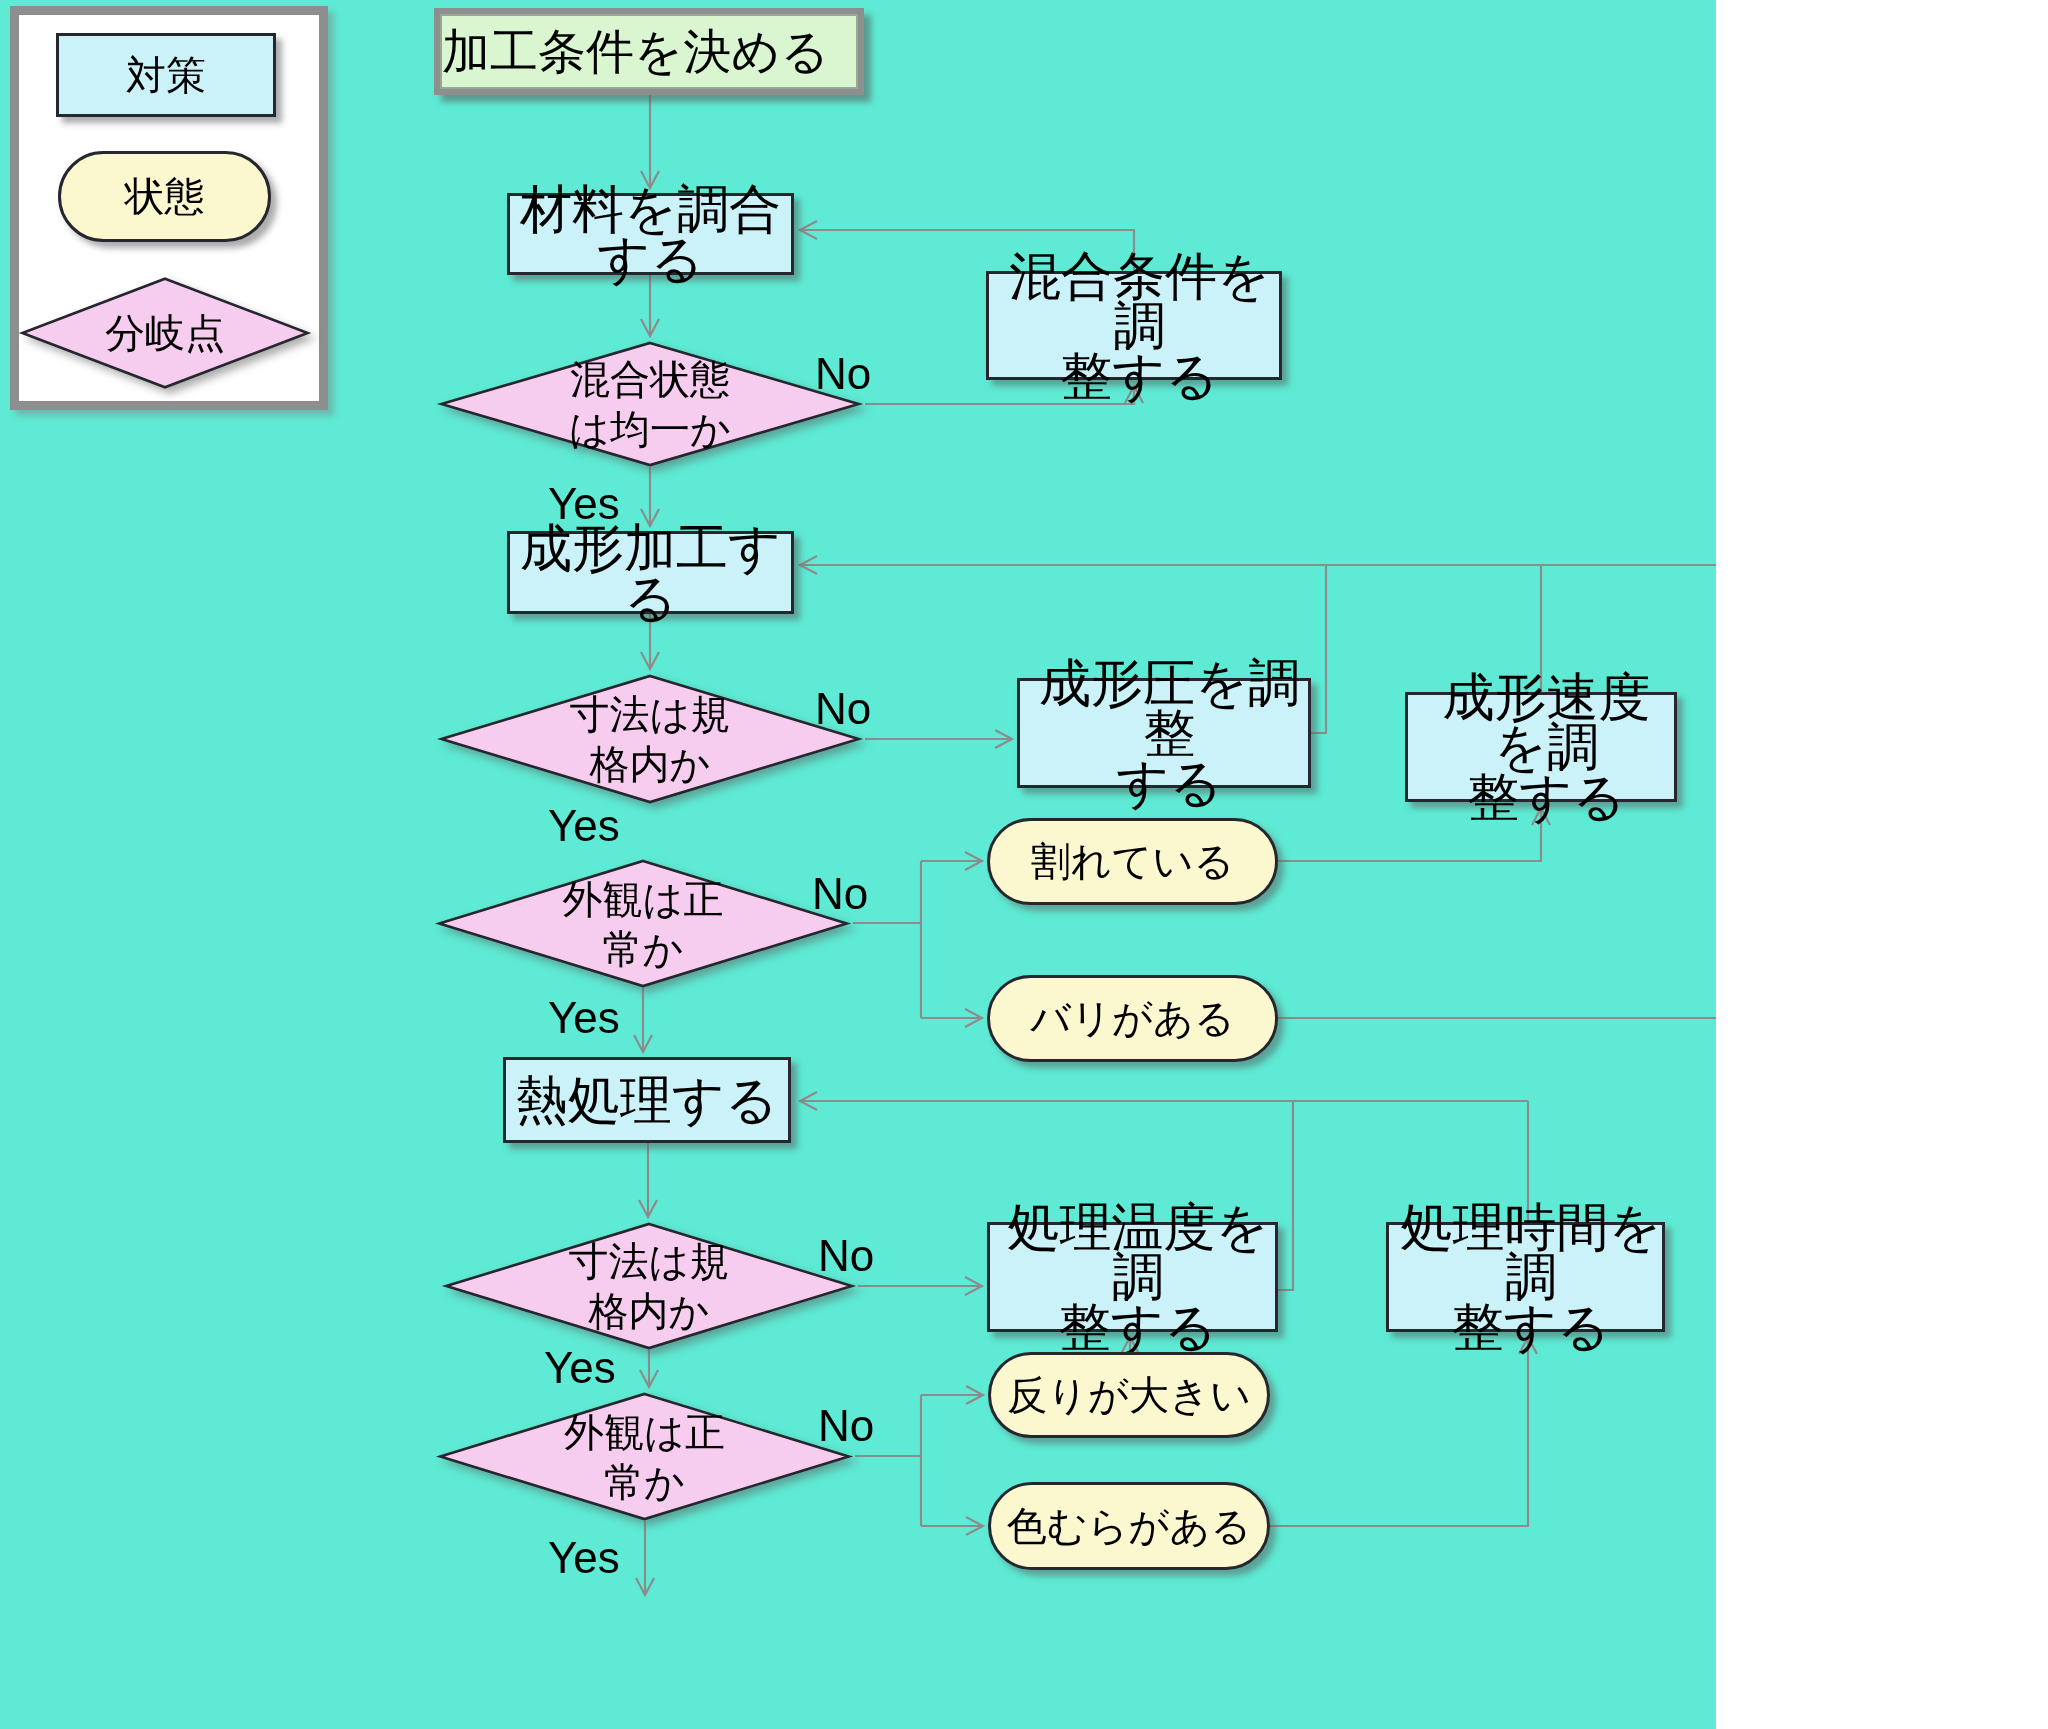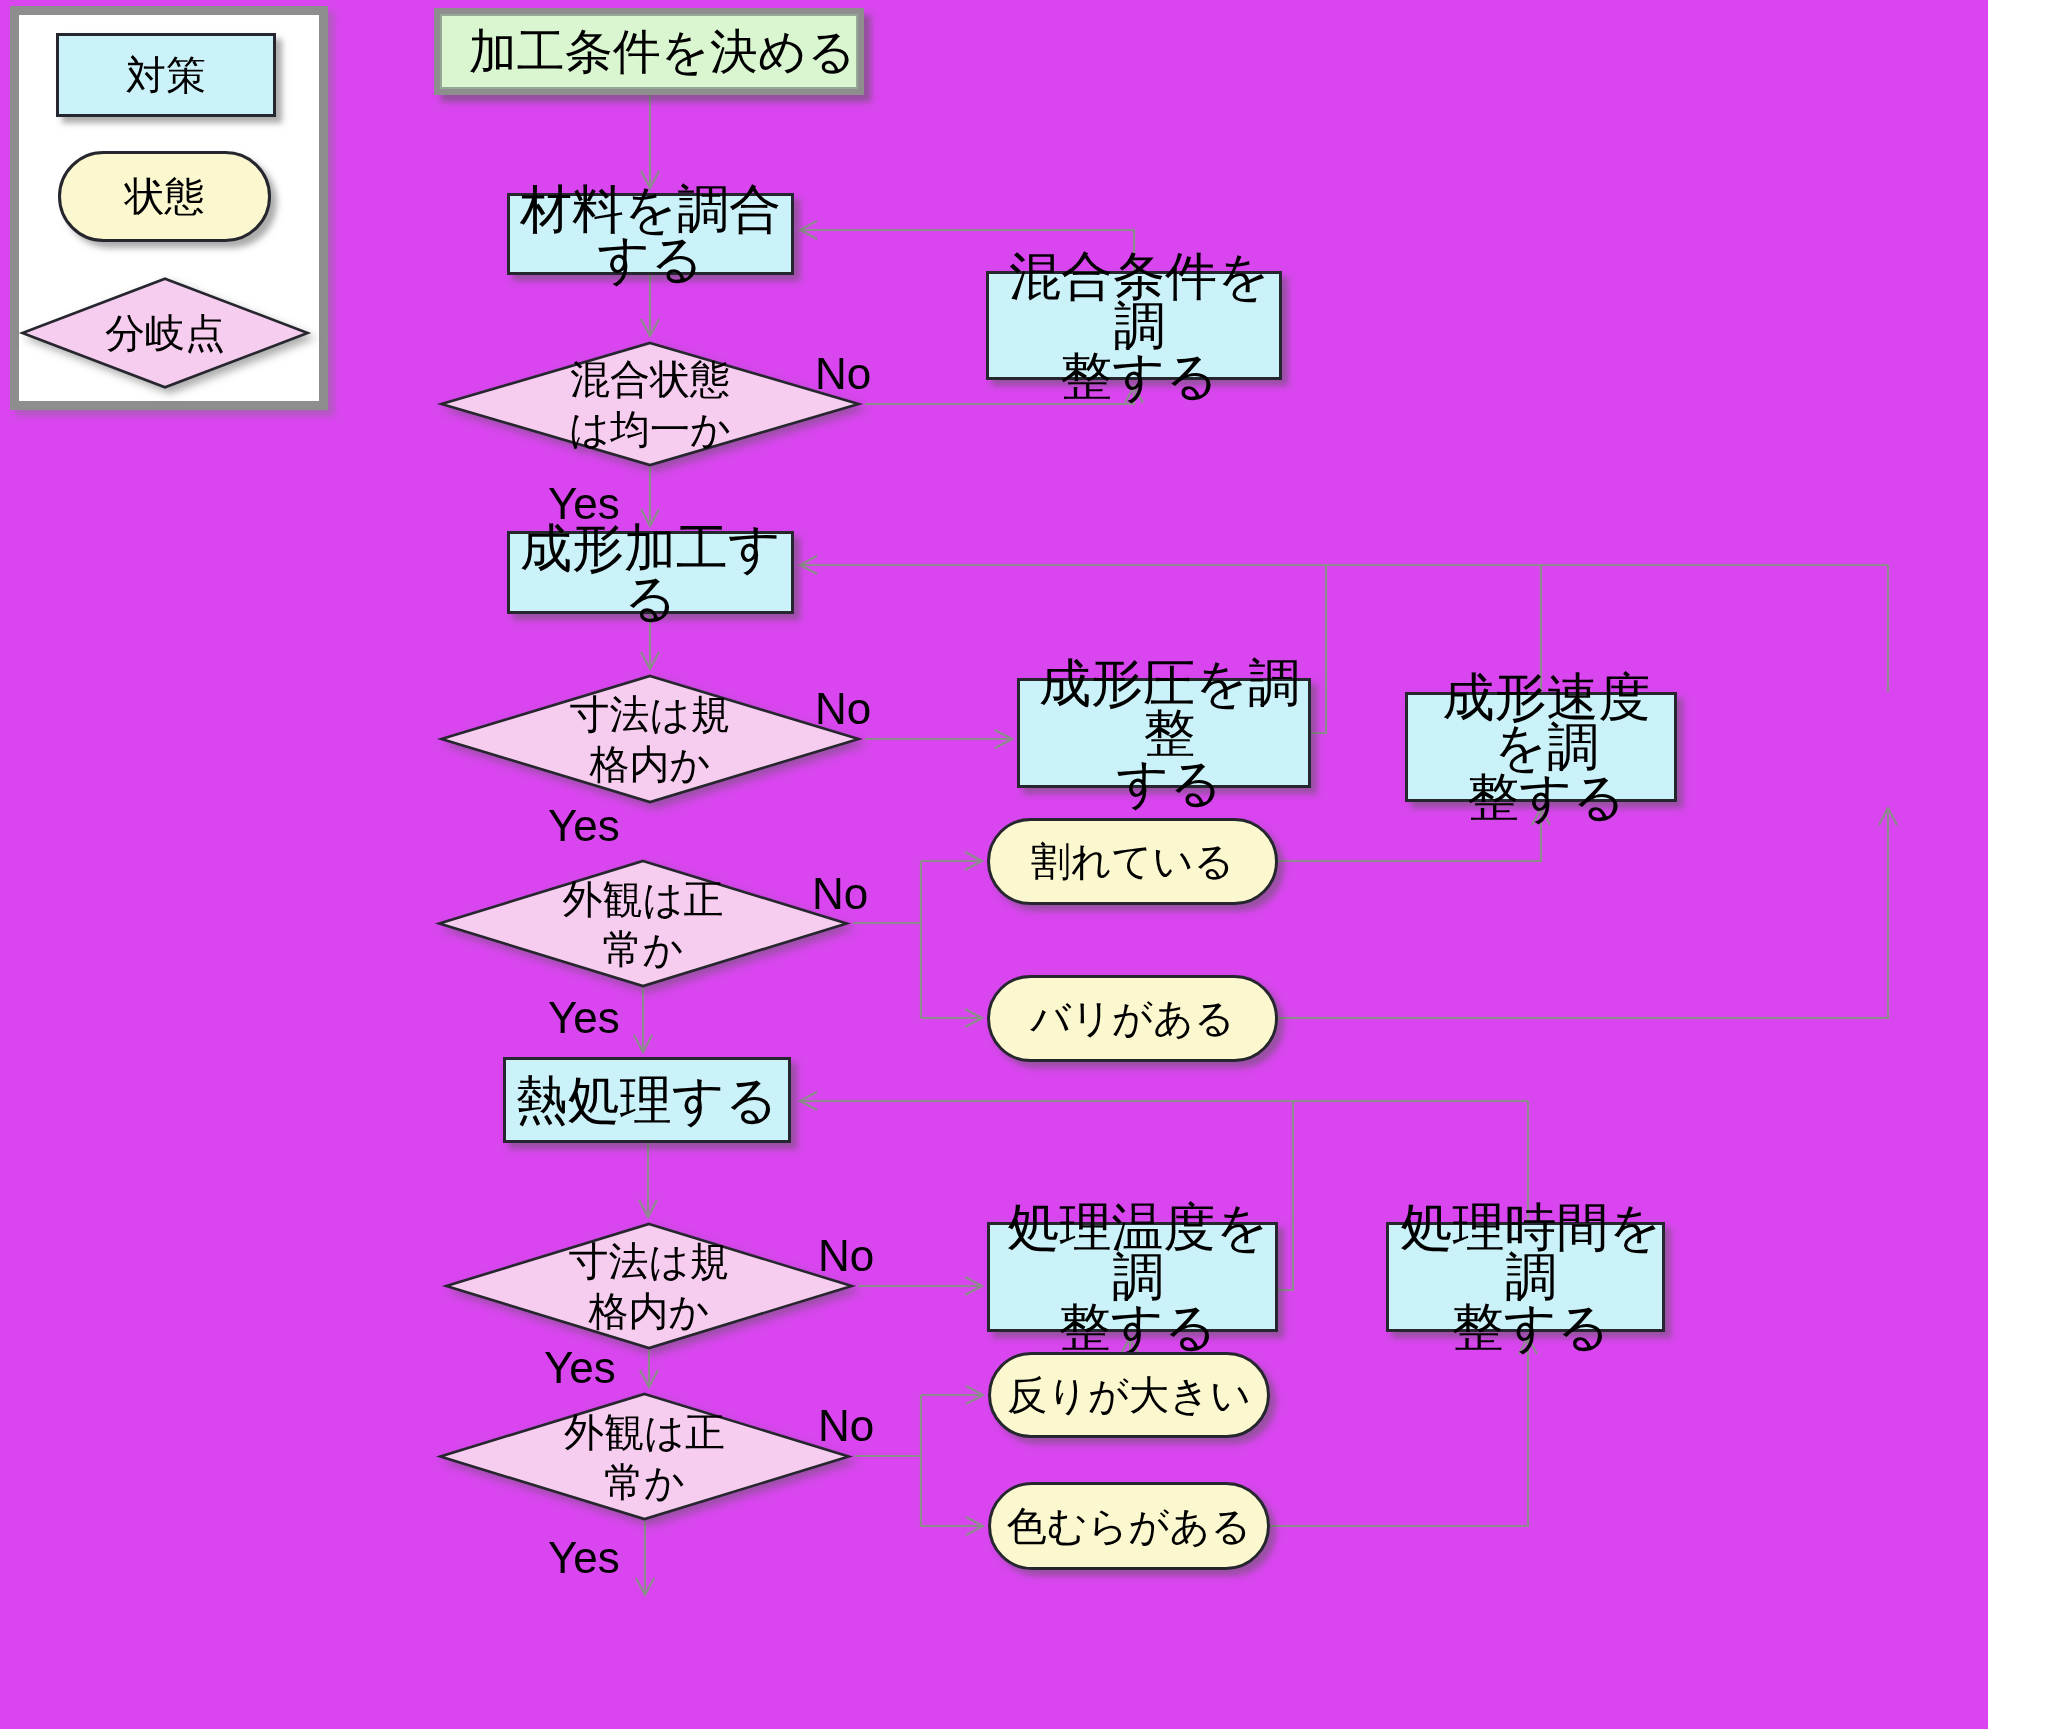--- a/index.html
+++ b/index.html
@@ -8,28 +8,28 @@
     --branch-fill:#f7cdef;
     --terminal-fill:#d9f6d1;
     --border:#26262e;
     --connector:#8c8c8c;
     --frame-gray:#8e8e8e;
     --frame-inner:#95a895;
     --text:#000000;
   }
   html,body{margin:0;padding:0;background:#ffffff;}
   body{font-family:"Liberation Sans","DejaVu Sans",sans-serif;color:var(--text);}
-  #canvas{position:relative;width:1988px;height:1729px;background:#d946ef;overflow:hidden;}
+  #canvas{position:relative;width:1716px;height:1729px;background:#5eead4;overflow:hidden;}
   #edges{position:absolute;left:0;top:0;z-index:1;}
   #edges path{stroke:var(--connector);stroke-width:2.2;fill:none;}
   .node{position:absolute;z-index:2;display:flex;align-items:center;justify-content:center;text-align:center;box-sizing:border-box;}
   .rect{background:var(--countermeasure-fill);border:3px solid var(--border);box-shadow:6px 6px 6px rgba(90,90,90,.5);font-size:52px;line-height:50px;}
   .stadium{background:var(--state-fill);border:3px solid var(--border);border-radius:48px;box-shadow:6px 6px 6px rgba(90,90,90,.5);font-size:40px;}
   .term{background:var(--frame-gray);padding:6px;box-shadow:7px 7px 6px rgba(90,90,90,.55);}
-  .term .inner{width:100%;height:100%;box-sizing:border-box;border:2px solid var(--frame-inner);background:var(--terminal-fill);display:flex;align-items:center;justify-content:flex-end;font-size:48px;font-family:Liberation Mono, monospace;}
+  .term .inner{width:100%;height:100%;box-sizing:border-box;border:2px solid var(--frame-inner);background:var(--terminal-fill);display:flex;align-items:center;justify-content:flex-start;font-size:48px;font-family:Liberation Mono, monospace;}
   .diamond{position:absolute;z-index:2;filter:drop-shadow(5px 5px 4px rgba(90,90,90,.5));}
   .diamond svg{position:absolute;left:0;top:0;width:100%;height:100%;}
   .diamond polygon{fill:var(--branch-fill);stroke:var(--border);stroke-width:2.6;vector-effect:non-scaling-stroke;}
   .dlabel{position:absolute;inset:0;display:flex;flex-direction:column;align-items:center;justify-content:center;text-align:center;font-size:40px;line-height:50px;z-index:3;}
   .yn{position:absolute;z-index:4;font-size:44px;line-height:56px;}
   .legend-frame{position:absolute;left:10px;top:6px;width:318px;height:404px;box-sizing:border-box;border:9px solid var(--frame-gray);background:#ffffff;z-index:2;box-shadow:6px 6px 6px rgba(120,120,120,.4);}
   .legend-label{font-size:40px;}
   .two-line{flex-direction:column;padding-left:11px;}
 </style>
 </head>

